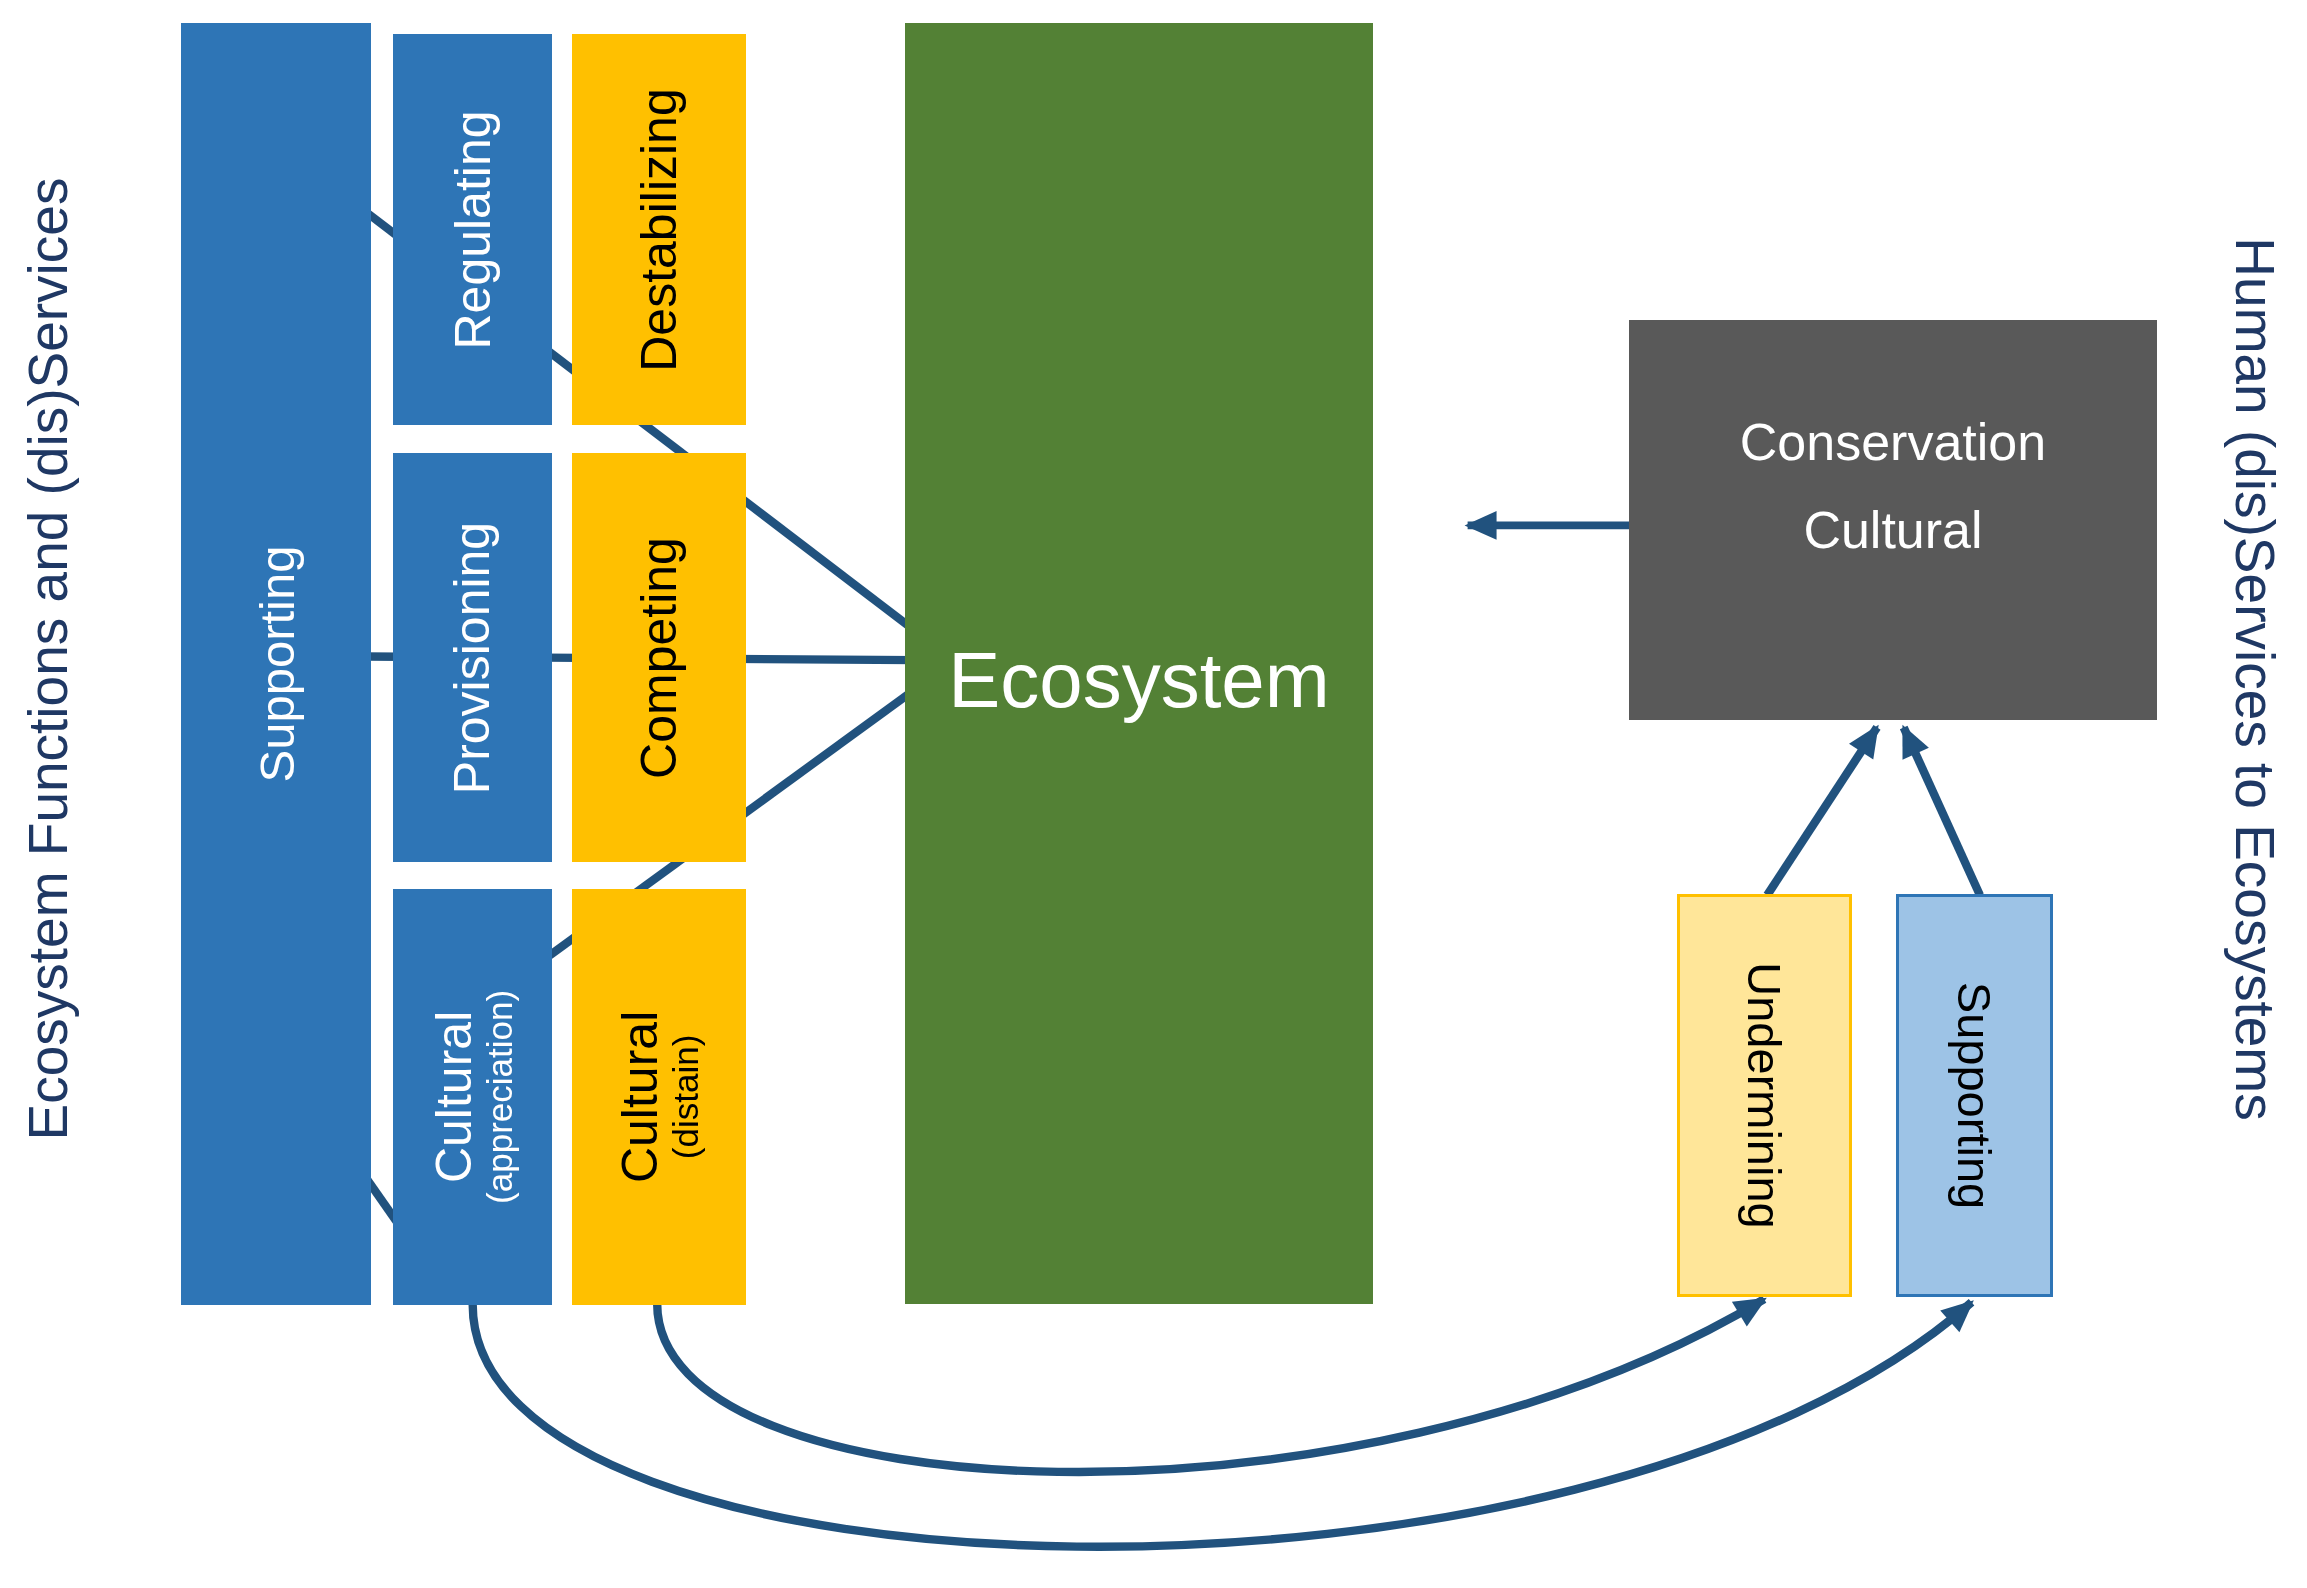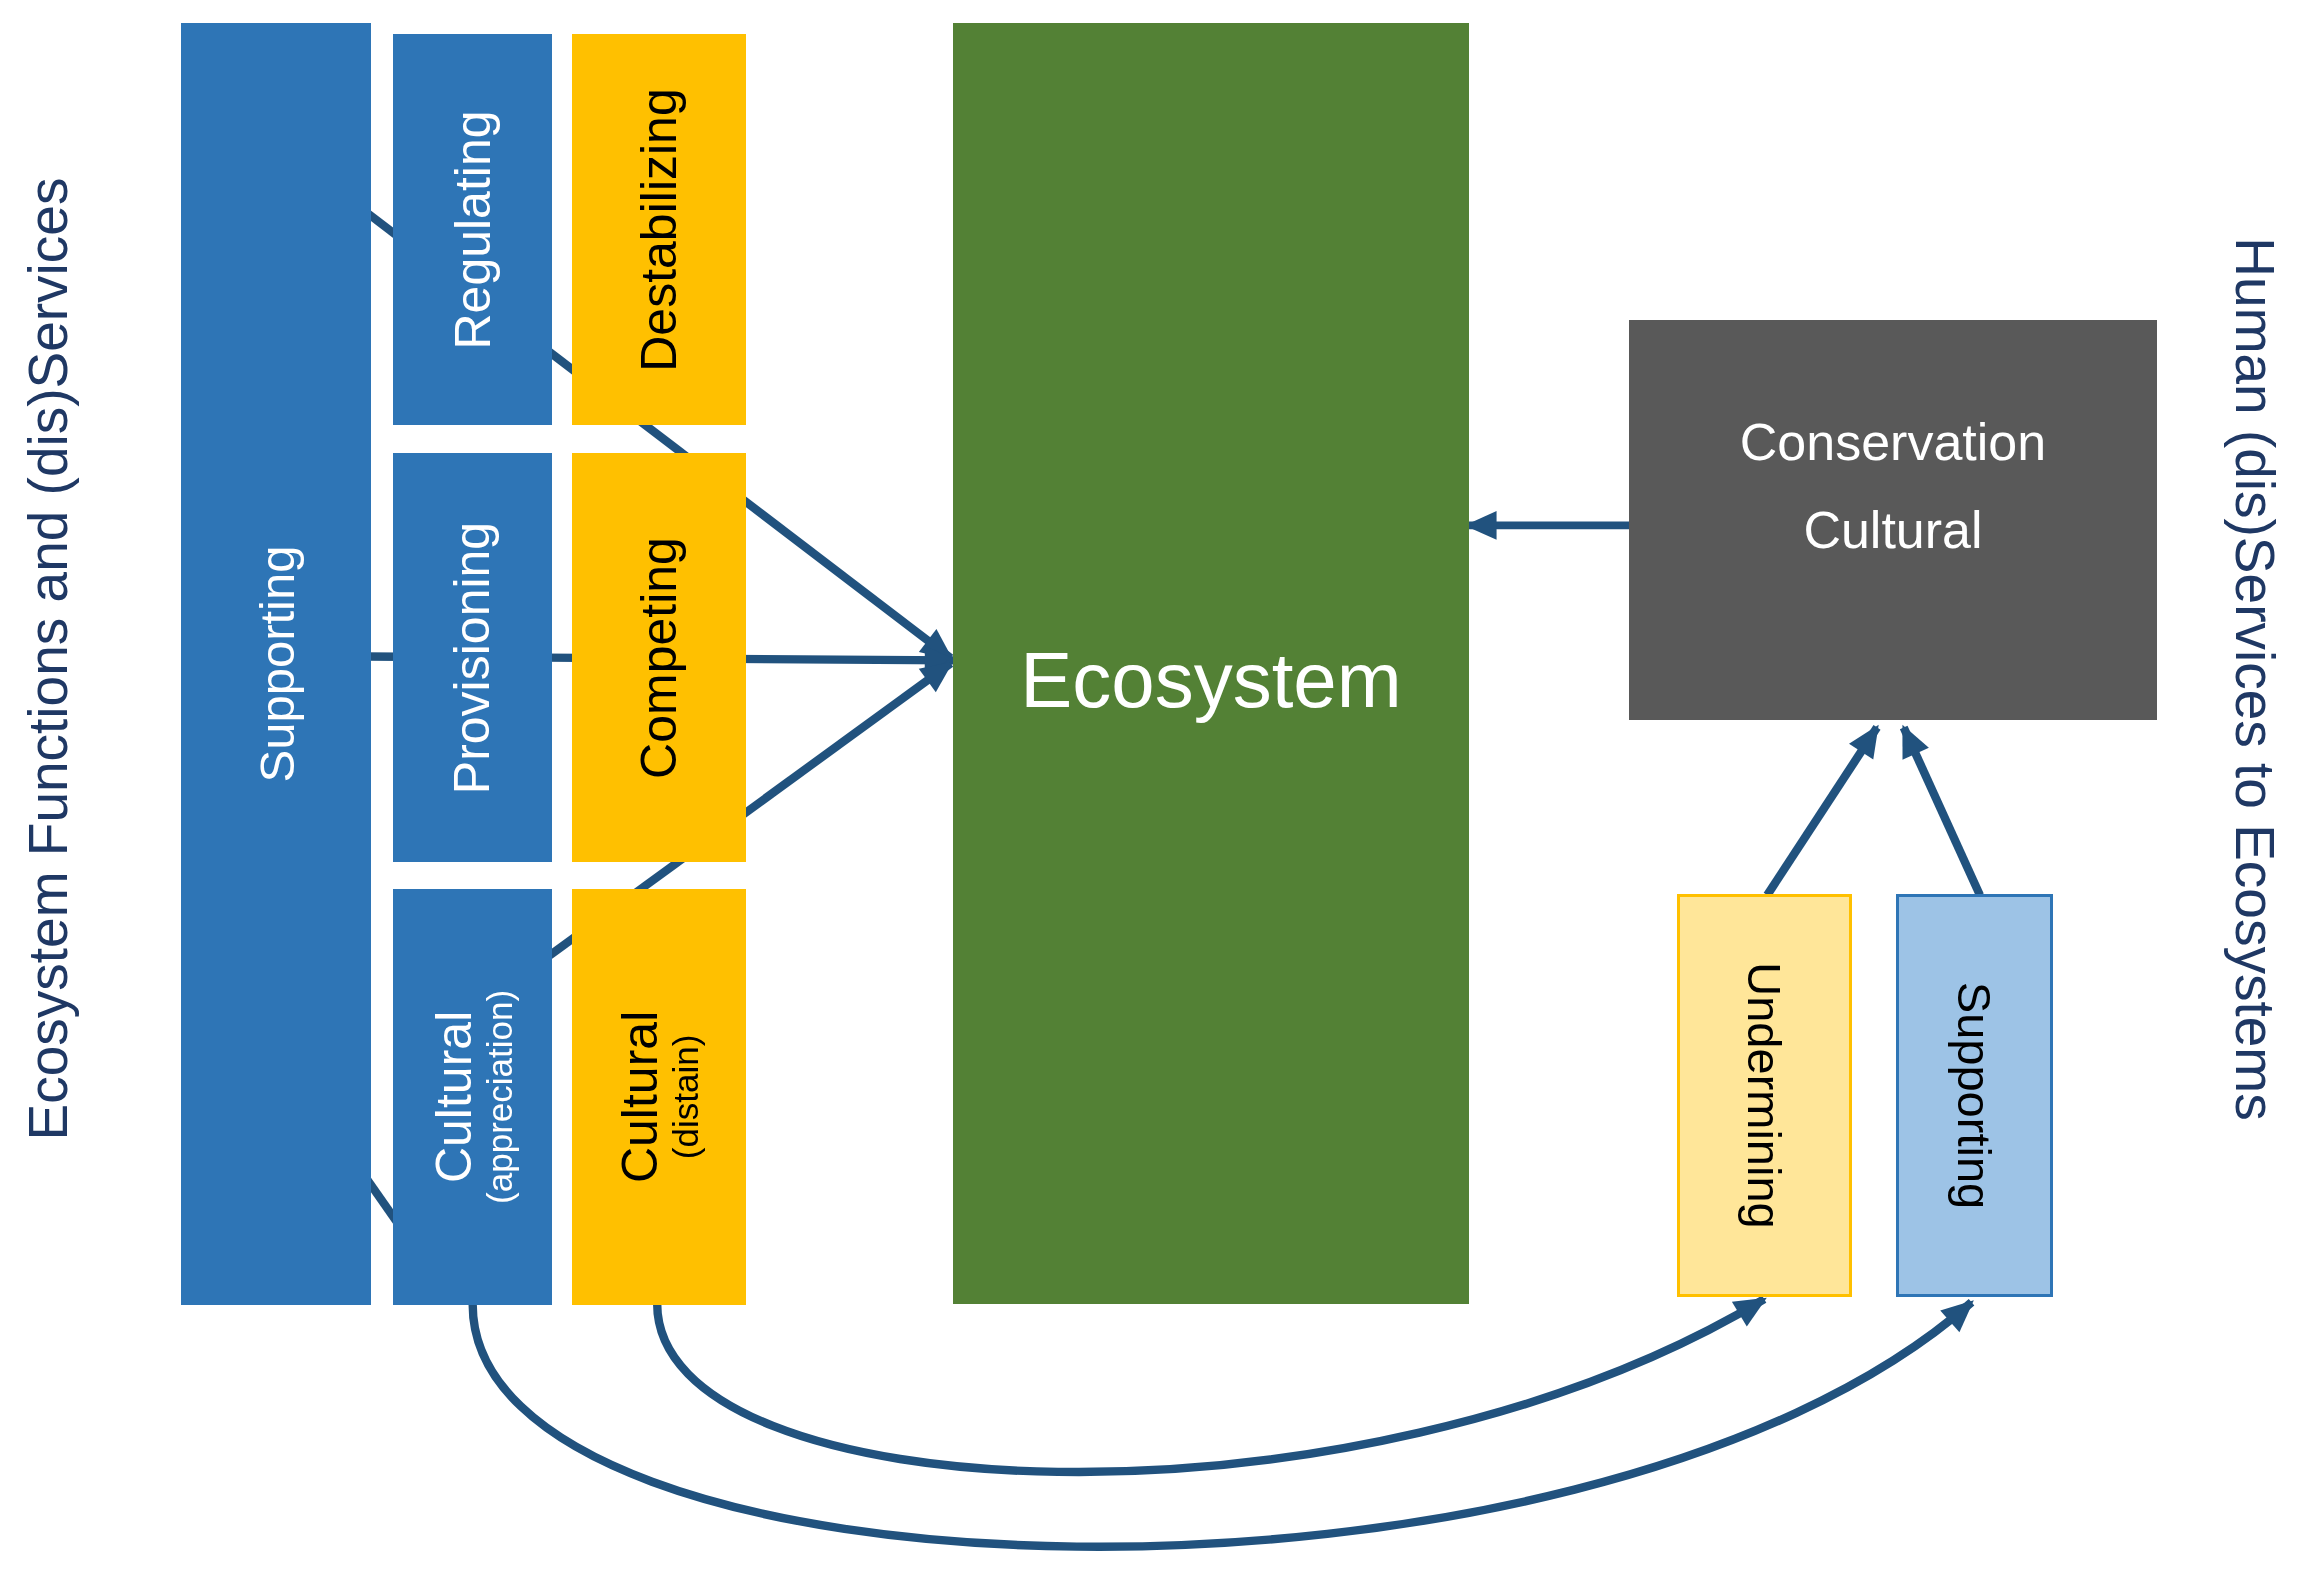--- a/index.html
+++ b/index.html
@@ -27,21 +27,21 @@
 
   .bar{left:181px; top:23px; width:190px; height:1282px; background:var(--service_blue);
        color:var(--text_white); font-size:49px;}
   .svc{left:393px; width:159px; background:var(--service_blue); color:var(--text_white); font-size:50px;}
   .dis{left:572px; width:174px; background:var(--disservice_gold); color:var(--text_black); font-size:50px;}
   .row-1{top:34px; height:391px;}
   .row-2{top:453px; height:409px;}
   .row-3{top:889px; height:416px;}
   .sub{font-size:35px;}
 
-  .eco{left:953px; top:23px; width:516px; height:1281px; background:var(--ecosystem_green);}
+  .eco{left:905px; top:23px; width:468px; height:1281px; background:var(--ecosystem_green);}
   .eco .lbl{color:var(--text_white); font-size:78px; transform:translateY(17px); white-space:nowrap;}
 
   .cons{left:1629px; top:320px; width:528px; height:400px; background:var(--conservation_gray);}
   .cons .lines{color:var(--text_white); font-size:52px; line-height:1.7; text-align:center;
                transform:translateY(-34px);}
 
   .und{left:1677px; top:894px; width:175px; height:403px; background:var(--undermining_fill);
        border:3.8px solid var(--undermining_border); color:var(--text_black); font-size:47px;}
   .sup2{left:1896px; top:894px; width:157px; height:403px; background:var(--supporting_fill);
         border:3.8px solid var(--supporting_border); color:var(--text_black); font-size:47px;}

